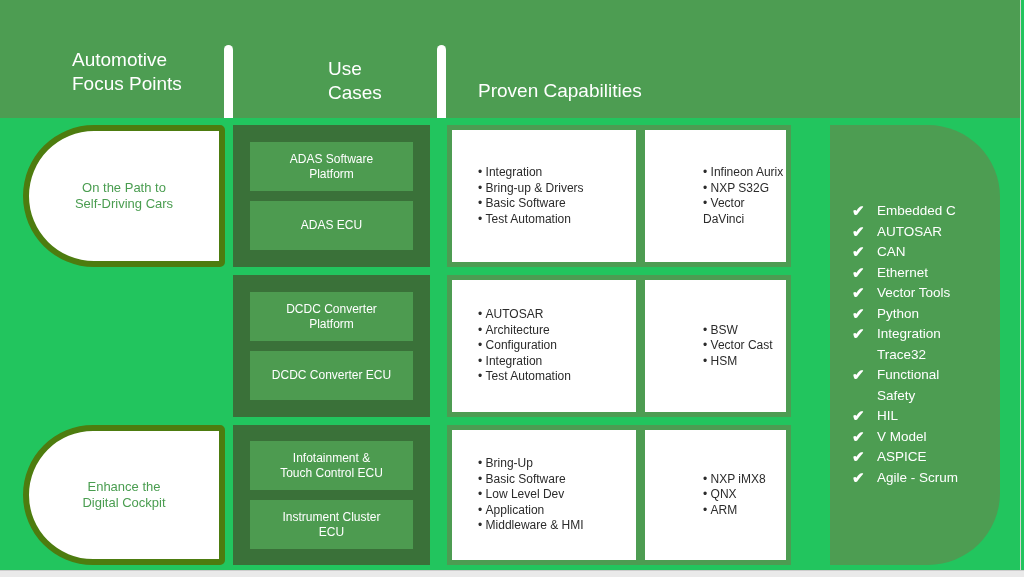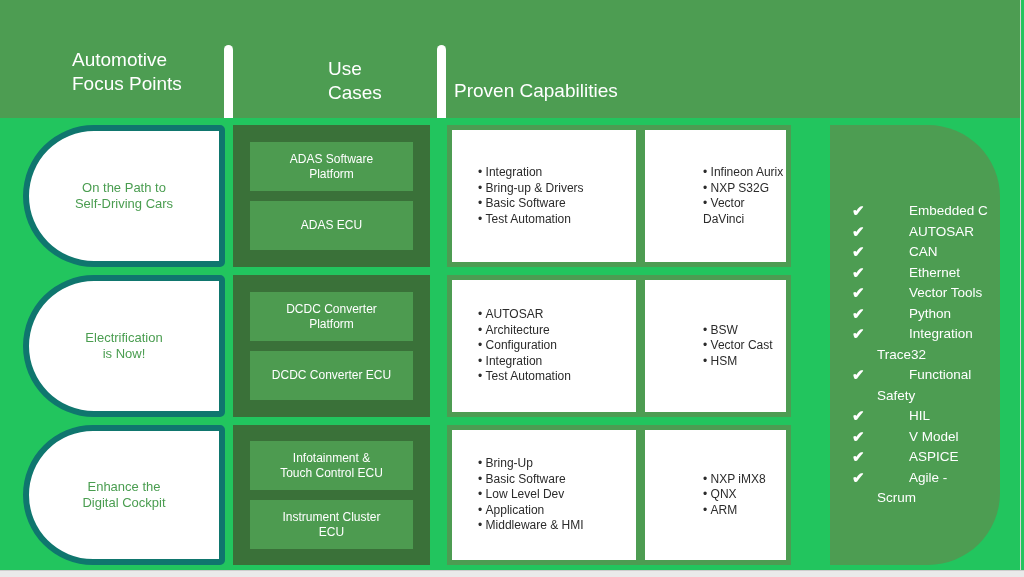--- a/index.html
+++ b/index.html
@@ -5,28 +5,28 @@
   * { margin:0; padding:0; box-sizing:border-box; }
   html,body { width:1024px; height:577px; background:#ffffff;
               font-family:"Liberation Sans", sans-serif; }
   .stage { position:relative; width:1024px; height:577px; background:#22c55e; overflow:hidden; }
 
   
   .header { position:absolute; left:0; top:0; width:1020px; height:118px; background:#4d9d52; }
   .htxt { position:absolute; color:#fff; font-size:19px; line-height:24px; white-space:pre-line; }
   .c1 { left:72px;  top:48px; }
   .c2 { left:285px; top:57px;margin-left:43px; }
-  .c3 { left:454px; top:79px; }
+  .c3 { left:478px; top:79px; }
   .vdiv { position:absolute; width:9px; top:45px; height:73px; background:#fff; border-radius:5px 5px 0 0; }
   .d1 { left:224px; } .d2 { left:437px; }
 
   
   .row { position:absolute; left:0; width:1024px; }
   .focus { position:absolute; left:23px; top:0; width:202px; height:100%;
-           background:#fff; border:6px solid #0f766e; border-radius:71px 5px 5px 71px;
+           background:#fff; border:6px solid #4d7c0f; border-radius:71px 5px 5px 71px;
            display:flex; align-items:center; justify-content:center; }
   .focus span { color:#4a9d50; font-size:13px; line-height:16px; text-align:center; white-space:pre-line; }
   .ucblock { position:absolute; left:233px; top:0; width:197px; height:100%; background:#3a7139;
              display:flex; flex-direction:column; align-items:center; justify-content:center; gap:10px; }
   .ucbox { width:163px; flex:0 0 49px; background:#4d9b50; color:#fff; font-size:12px; line-height:15px;
            display:flex; align-items:center; justify-content:center; text-align:center; white-space:pre-line; }
   .obox { position:absolute; top:0; height:100%; background:#fff; border:5px solid #4d9c52;
           display:flex; align-items:center; }
   .capbox  { left:447px; width:194px; }
   .toolbox { left:640px; width:151px; }
@@ -34,21 +34,21 @@
   .capbox ul  { padding-left:26px; }
   .toolbox ul { padding-left:58px; }
   .obox li::before { content:"\2022\00a0"; }
 
   
   .panel { position:absolute; left:830px; top:125px; width:170px; height:440px;
            background:#4d9d52; border-radius:0 72px 72px 0; }
   .skills { position:absolute; left:22px; top:76px; list-style:none; width:136px; }
   .skills li { position:relative; padding-left:25px; color:#fff; font-size:13.5px;
                line-height:20.5px; }
-  .skills .skill-label { white-space:pre-line;margin-left:32px; }
+  .skills .skill-label { white-space:pre-line; }
   .check { position:absolute; left:0; top:0; color:#fff; font-size:15px; font-weight:bold; }
 
   
   .right-edge { position:absolute; left:1020px; top:0; width:1px; height:577px; background:#d5d5d5; }
   .bottom-bar { position:absolute; left:0; top:570px; width:1024px; height:7px;
                 background:#eaeaea; border-top:1px solid #cdcdcd; }
 </style>
 </head>
 <body>
 
@@ -85,24 +85,20 @@
     <div class="obox toolbox">
       <ul>
         <li>Infineon Aurix</li>
         <li>NXP S32G</li>
         <li>Vector DaVinci</li>
       </ul>
     </div>
   </div>
 
   <div class="row" style="top:275px;height:142px">
-    <div class="focus">
-      <span>Electrification
-is Now!</span>
-    </div>
     <div class="ucblock">
       <div class="ucbox">DCDC Converter
 Platform</div>
       <div class="ucbox">DCDC Converter ECU</div>
     </div>
     <div class="obox capbox">
       <ul>
         <li>AUTOSAR</li>
         <li>Architecture</li>
         <li>Configuration</li>

